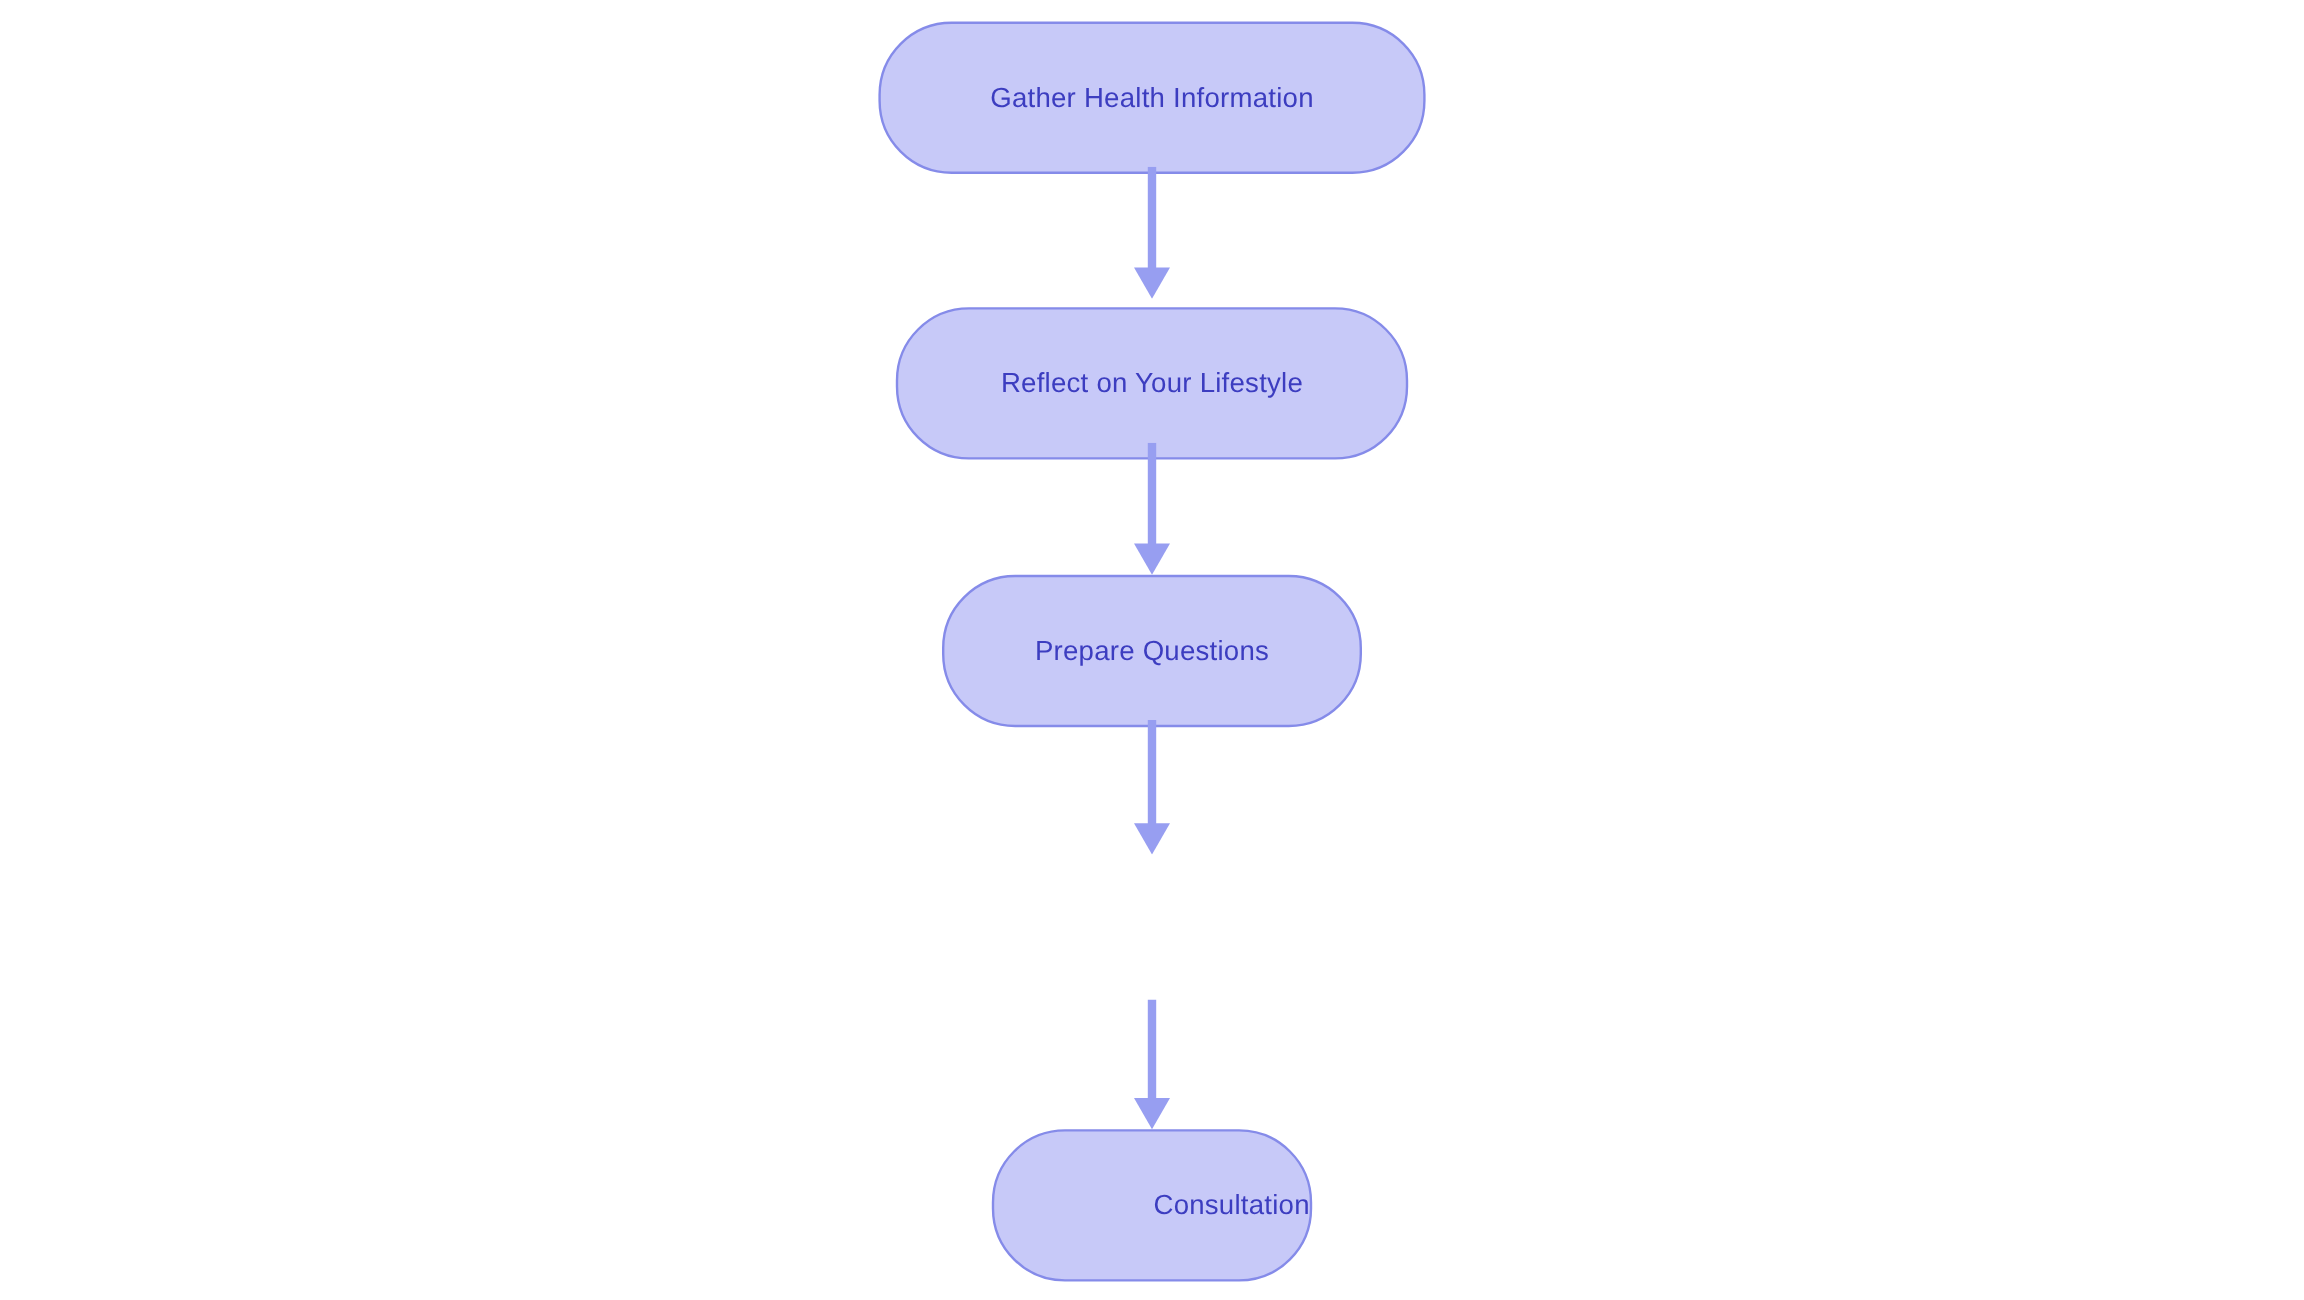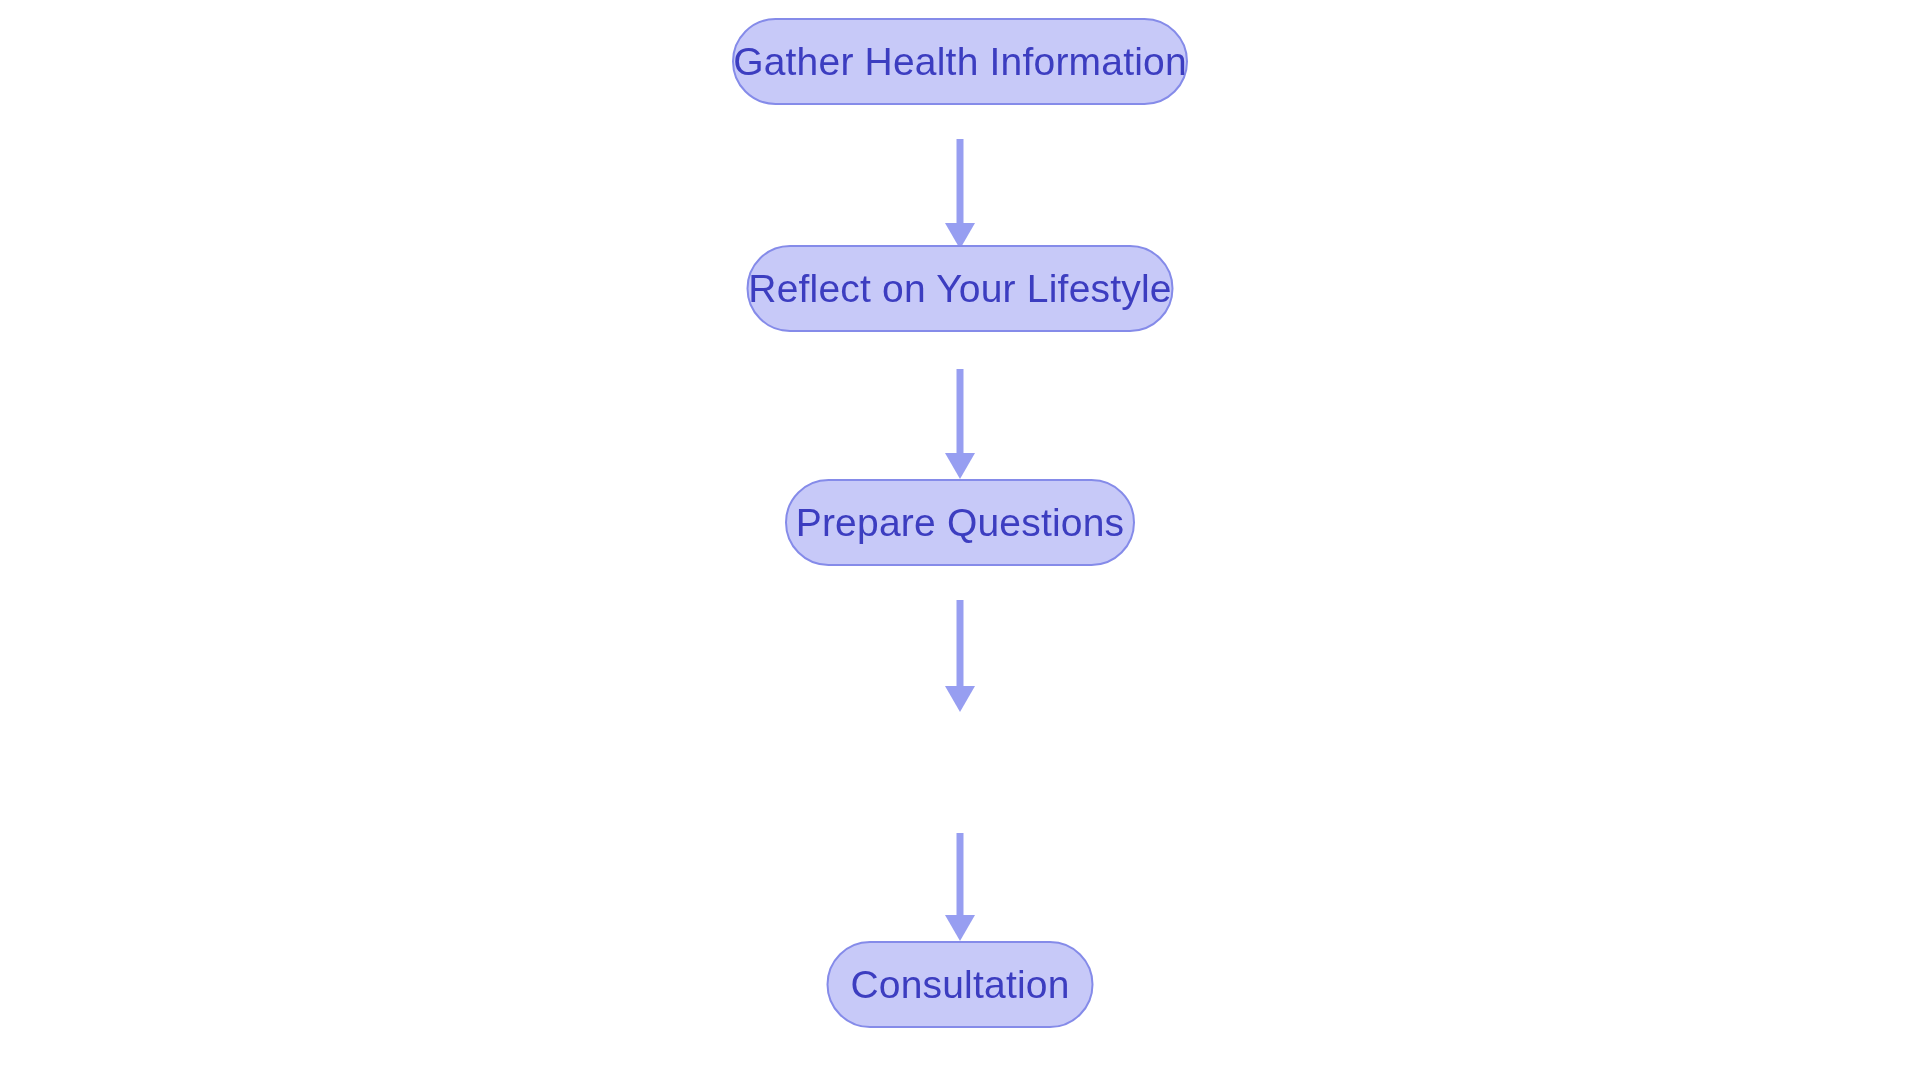--- a/index.html
+++ b/index.html
@@ -16,39 +16,39 @@
     width: 1920px;
     height: 1083px;
     background: var(--bg);
     overflow: hidden;
     font-family: "Liberation Sans", sans-serif;
   }
   .node {
     position: absolute;
     left: 50%;
     transform: translateX(-50%);
-    height: 87px;
+    height: 127px;
     border-radius: 61px;
     background: var(--node-fill);
     border: 2px solid var(--node-border);
     color: var(--node-text);
-    font-size: 39px;
+    font-size: 23px;
     font-weight: 400;
     letter-spacing: 0.2px;
     display: flex;
     align-items: center;
     justify-content: center;
     white-space: nowrap;
     text-align: center;
   }
   .n1 { top: 18px;  width: 456px; }
-  .n2 { top: 245px; width: 427px; }
+  .n2 { top: 256px; width: 427px; }
   .n3 { top: 479px; width: 350px; }
   .n4 { top: 712px; width: 452px; }
-  .n5 { top: 941px; width: 267px; }
+  .n5 { top: 941px; width: 267px; justify-content: flex-end; }
   .arrow {
     position: absolute;
     left: 50%;
     transform: translateX(-50%);
     display: block;
   }
   .a1 { top: 139px; }
   .a2 { top: 369px; }
   .a3 { top: 600px; }
   .a4 { top: 833px; }

